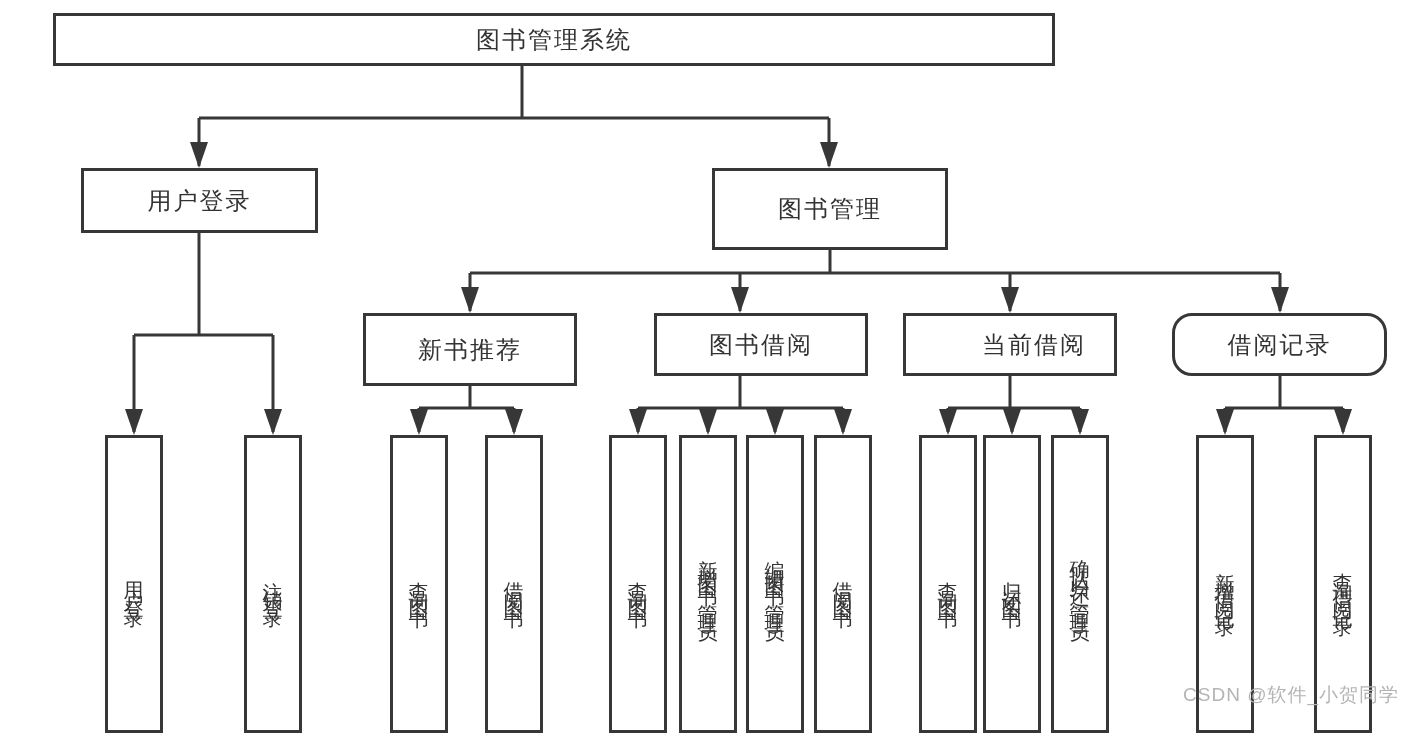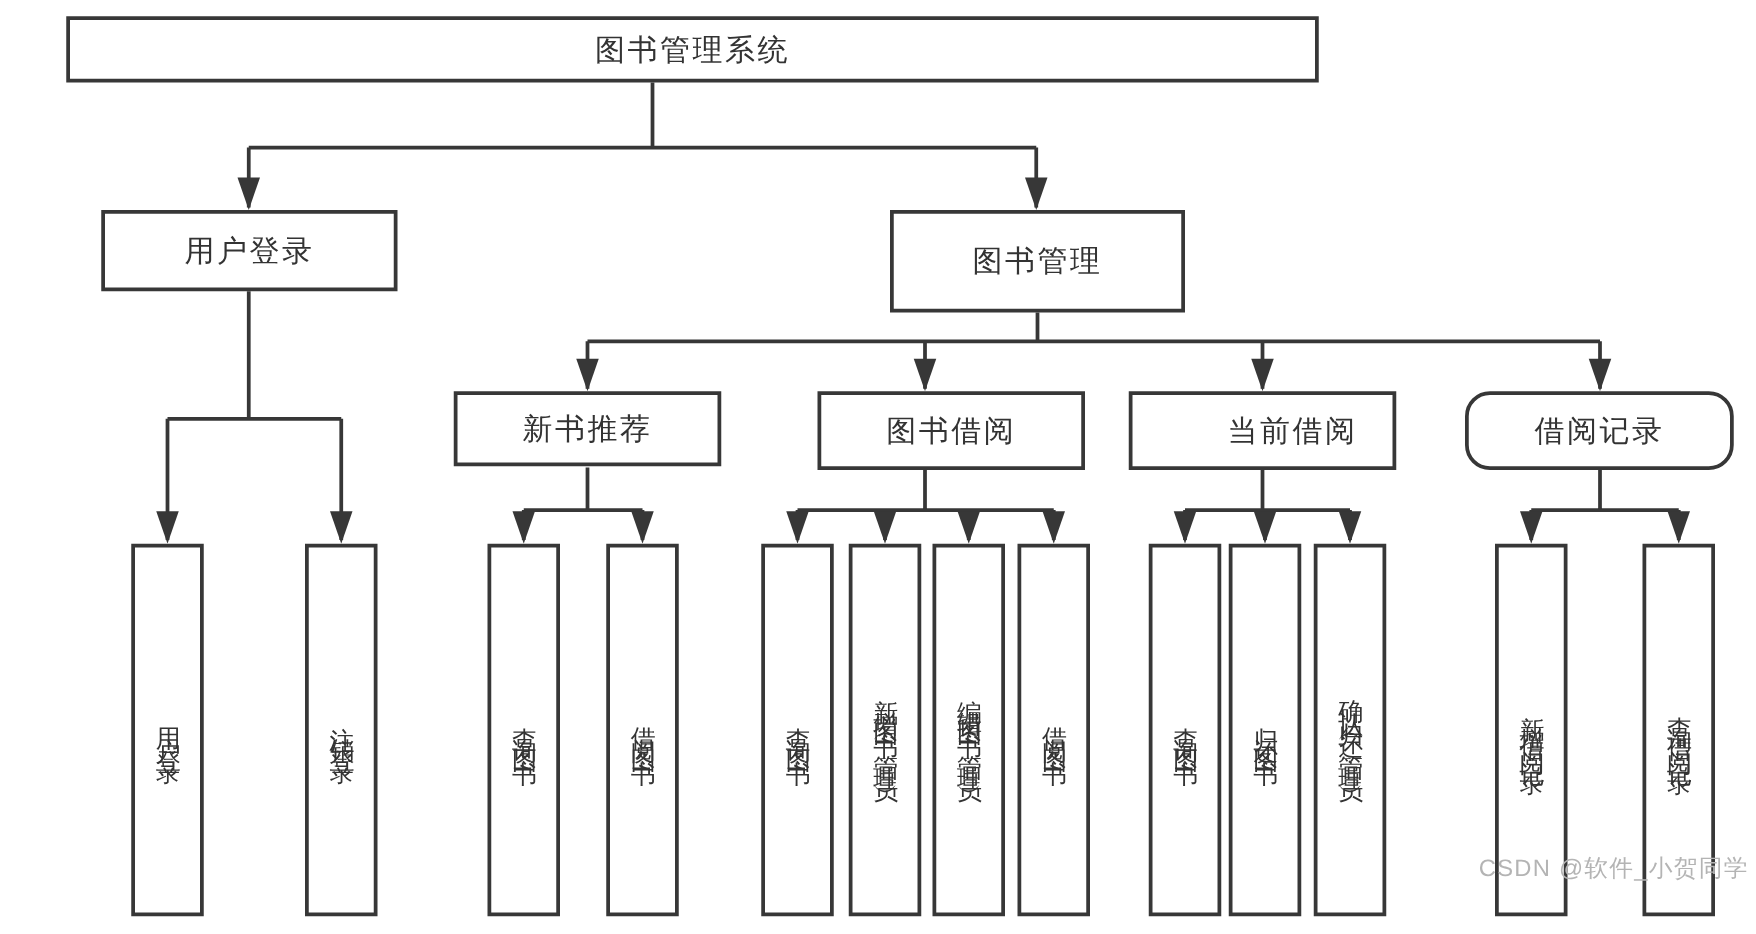--- a/index.html
+++ b/index.html
@@ -100,21 +100,21 @@
     <span class="hlabel">图书管理系统</span>
   </div>
 
   <div class="box" style="left:81px; top:168px; width:237px; height:65px;">
     <span class="hlabel">用户登录</span>
   </div>
   <div class="box" style="left:712px; top:168px; width:236px; height:82px;">
     <span class="hlabel">图书管理</span>
   </div>
 
-  <div class="box" style="left:363px; top:313px; width:214px; height:60px;">
+  <div class="box" style="left:363px; top:313px; width:214px; height:73px;">
     <span class="hlabel">新书推荐</span>
   </div>
   <div class="box" style="left:654px; top:313px; width:214px; height:63px;">
     <span class="hlabel">图书借阅</span>
   </div>
   <div class="box" style="left:903px; top:313px; width:214px; height:63px;padding-left:48px;">
     <span class="hlabel">当前借阅</span>
   </div>
   <div class="box" style="left:1172px; top:313px; width:215px; height:63px;border-radius:20px;">
     <span class="hlabel">借阅记录</span>

